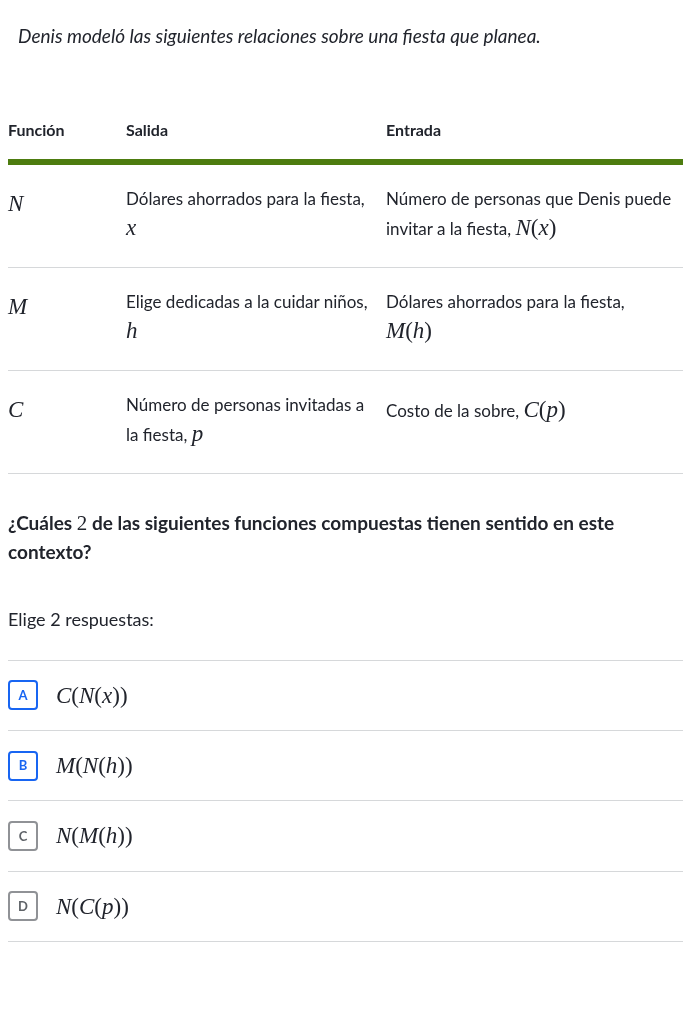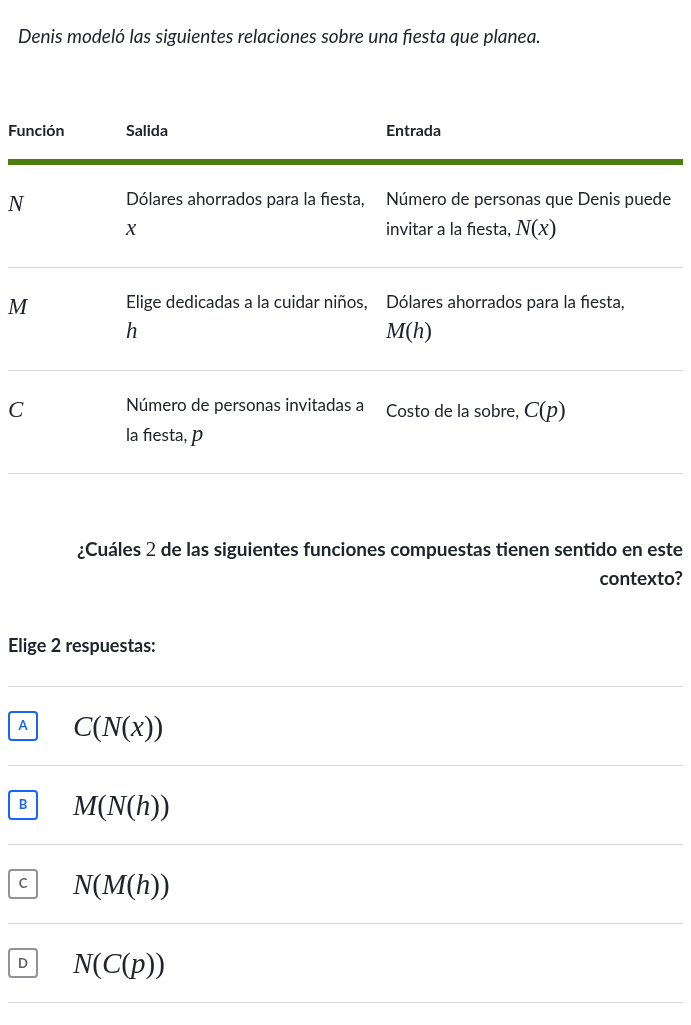--- a/index.html
+++ b/index.html
@@ -26,43 +26,43 @@
     font-size: 17px;
     color: #21242c;
     border-bottom: 1px solid #d6d8da;
   }
   table.data td:first-child { width: 108px; }
   table.data td:nth-child(2) { width: 250px; }
 
   .mathI { font-family: "Times New Roman", Times, serif; font-style: italic; font-size: 23px; }
   .mathR { font-family: "Times New Roman", Times, serif; font-style: normal; font-size: 23px; }
 
-  .question { font-weight: 700; margin: 60px 0 40px 0; text-align: right; }
-  .choose { font-weight: 700; margin: 0 0 28px 0; font-size: 18px; }
+  .question { font-weight: 700; margin: 34px 0 40px 0; }
+  .choose { font-weight: 400; margin: 0 0 28px 0; font-size: 18px; }
 
   .opt-wrap { border-top: 1px solid #d6d8da; }
   .opt {
     display: flex;
     align-items: center;
     gap: 18px;
     padding: 18px 0;
     border-bottom: 1px solid #d6d8da;
     cursor: pointer;
   }
   .opt .badge {
     width: 30px; height: 30px;
     border: 2px solid #1865f2;
     border-radius: 4px;
     display: flex; align-items: center; justify-content: center;
     font-size: 13px; font-weight: 700; color: #1865f2;
     flex: 0 0 30px;
     box-sizing: border-box;
   }
   .opt .badge.neutral { border-color: #909296; color: #5f6368; }
-  .ans { font-family: "Times New Roman", Times, serif; font-style: italic; font-size: 29px; color: #21242c; margin-left: 17px; }
+  .ans { font-family: "Times New Roman", Times, serif; font-style: italic; font-size: 23px; color: #21242c; }
   .ans .p { font-style: normal; }
 </style>
 </head>
 <body>
 
 <div class="intro">Denis modeló las siguientes relaciones sobre una fiesta que planea.</div>
 
 <table class="data">
   <thead>
     <tr>

